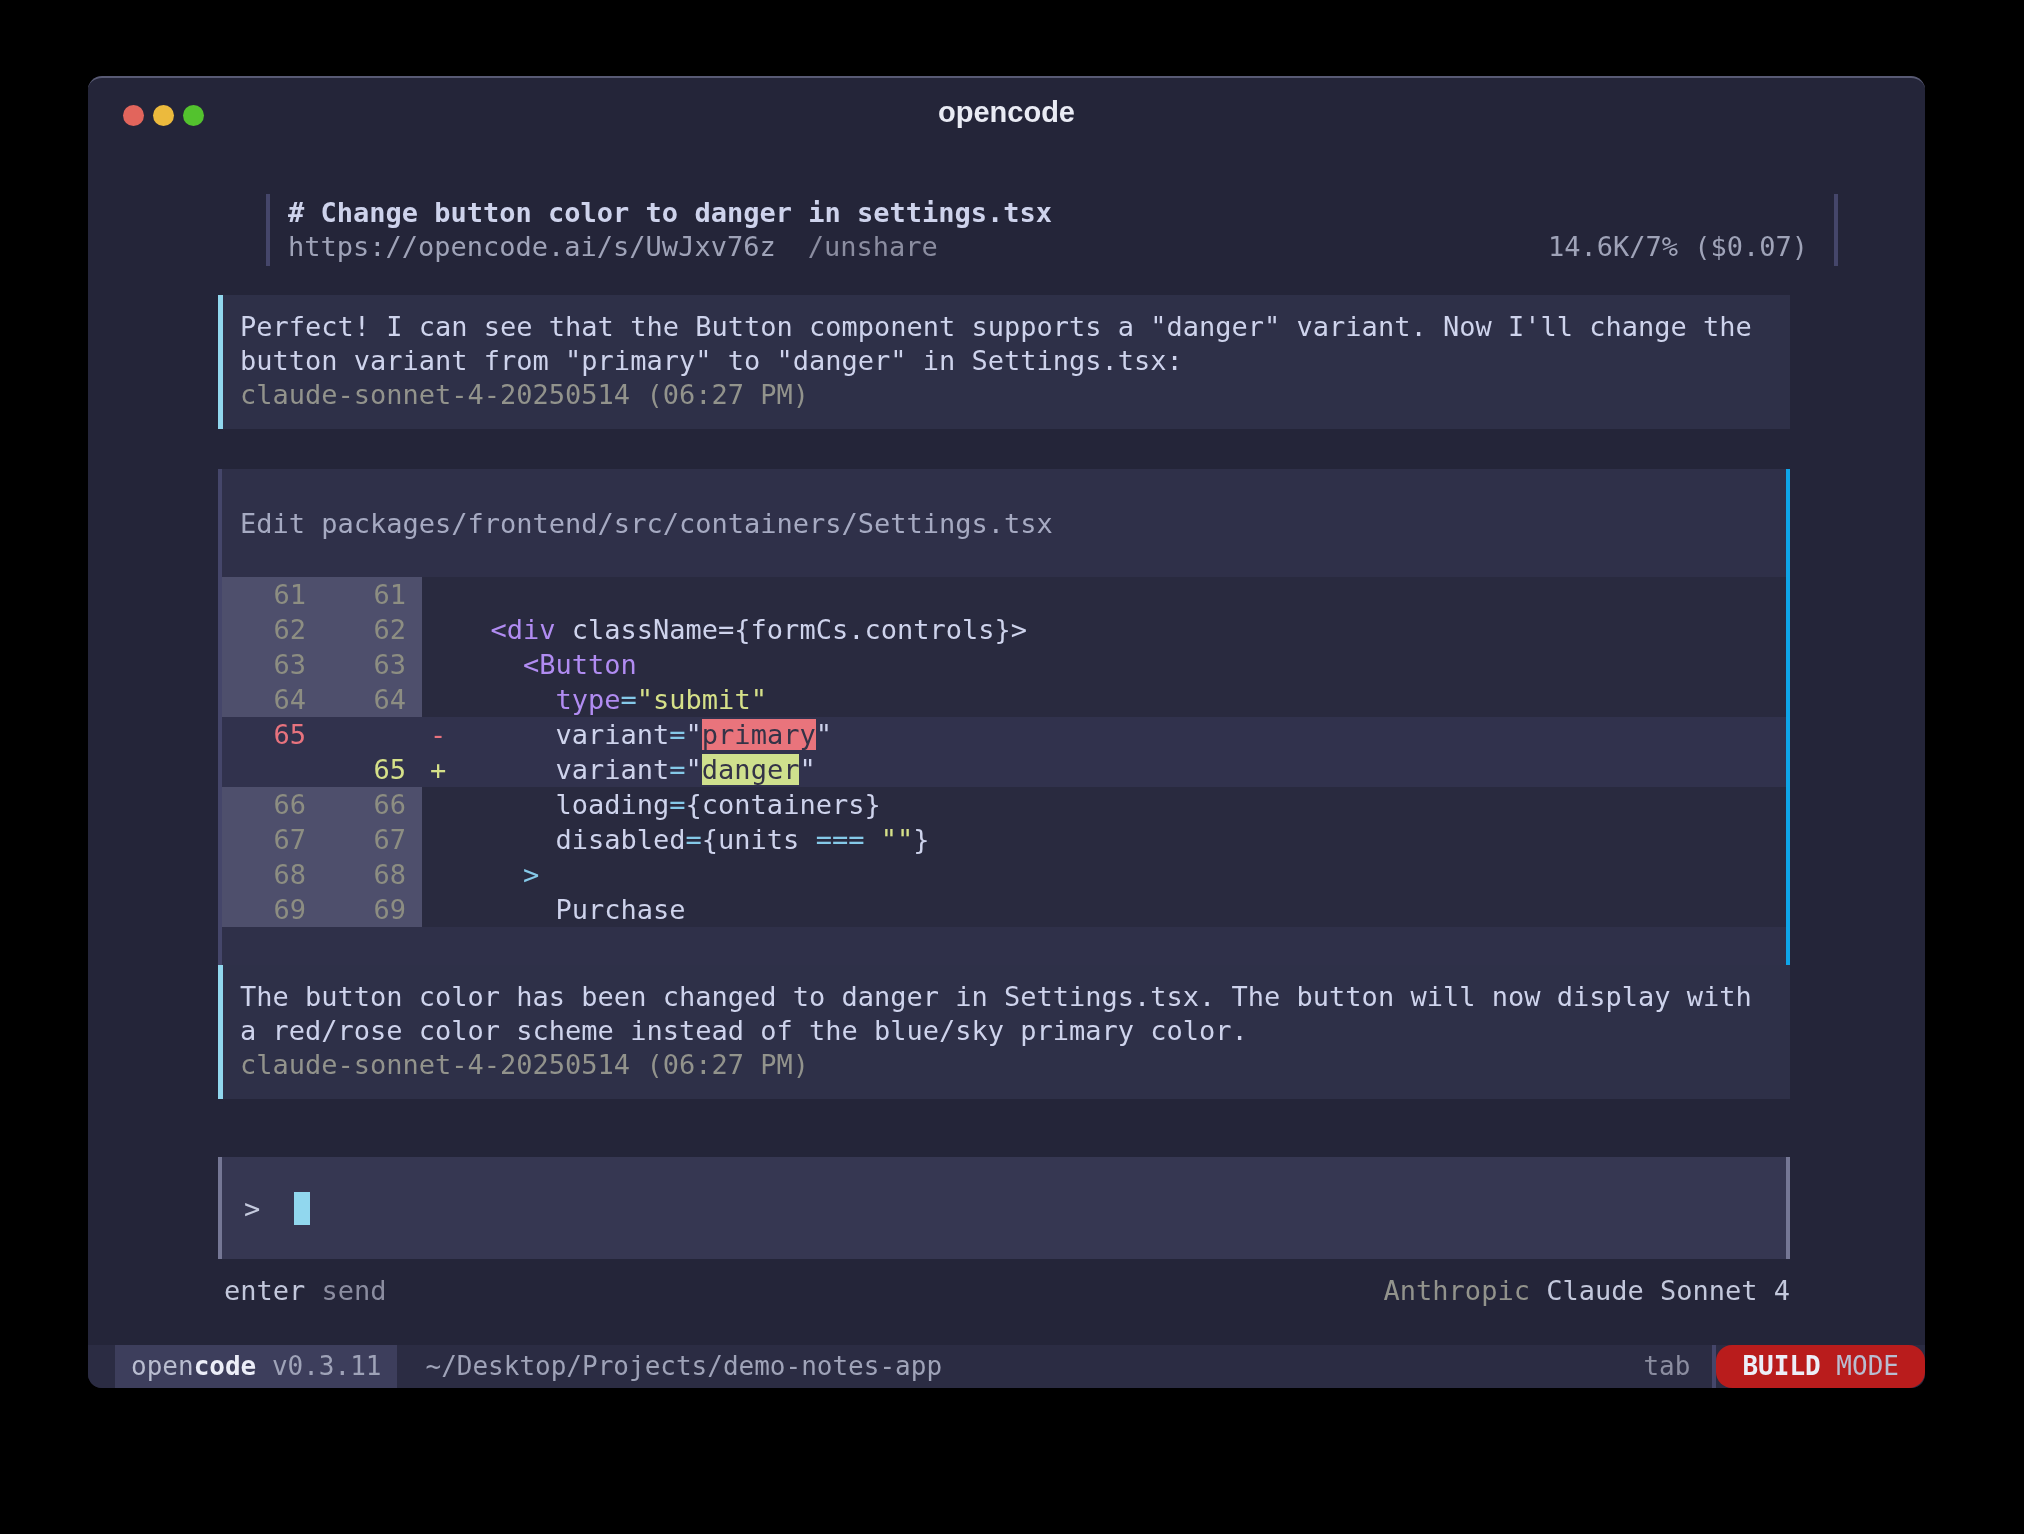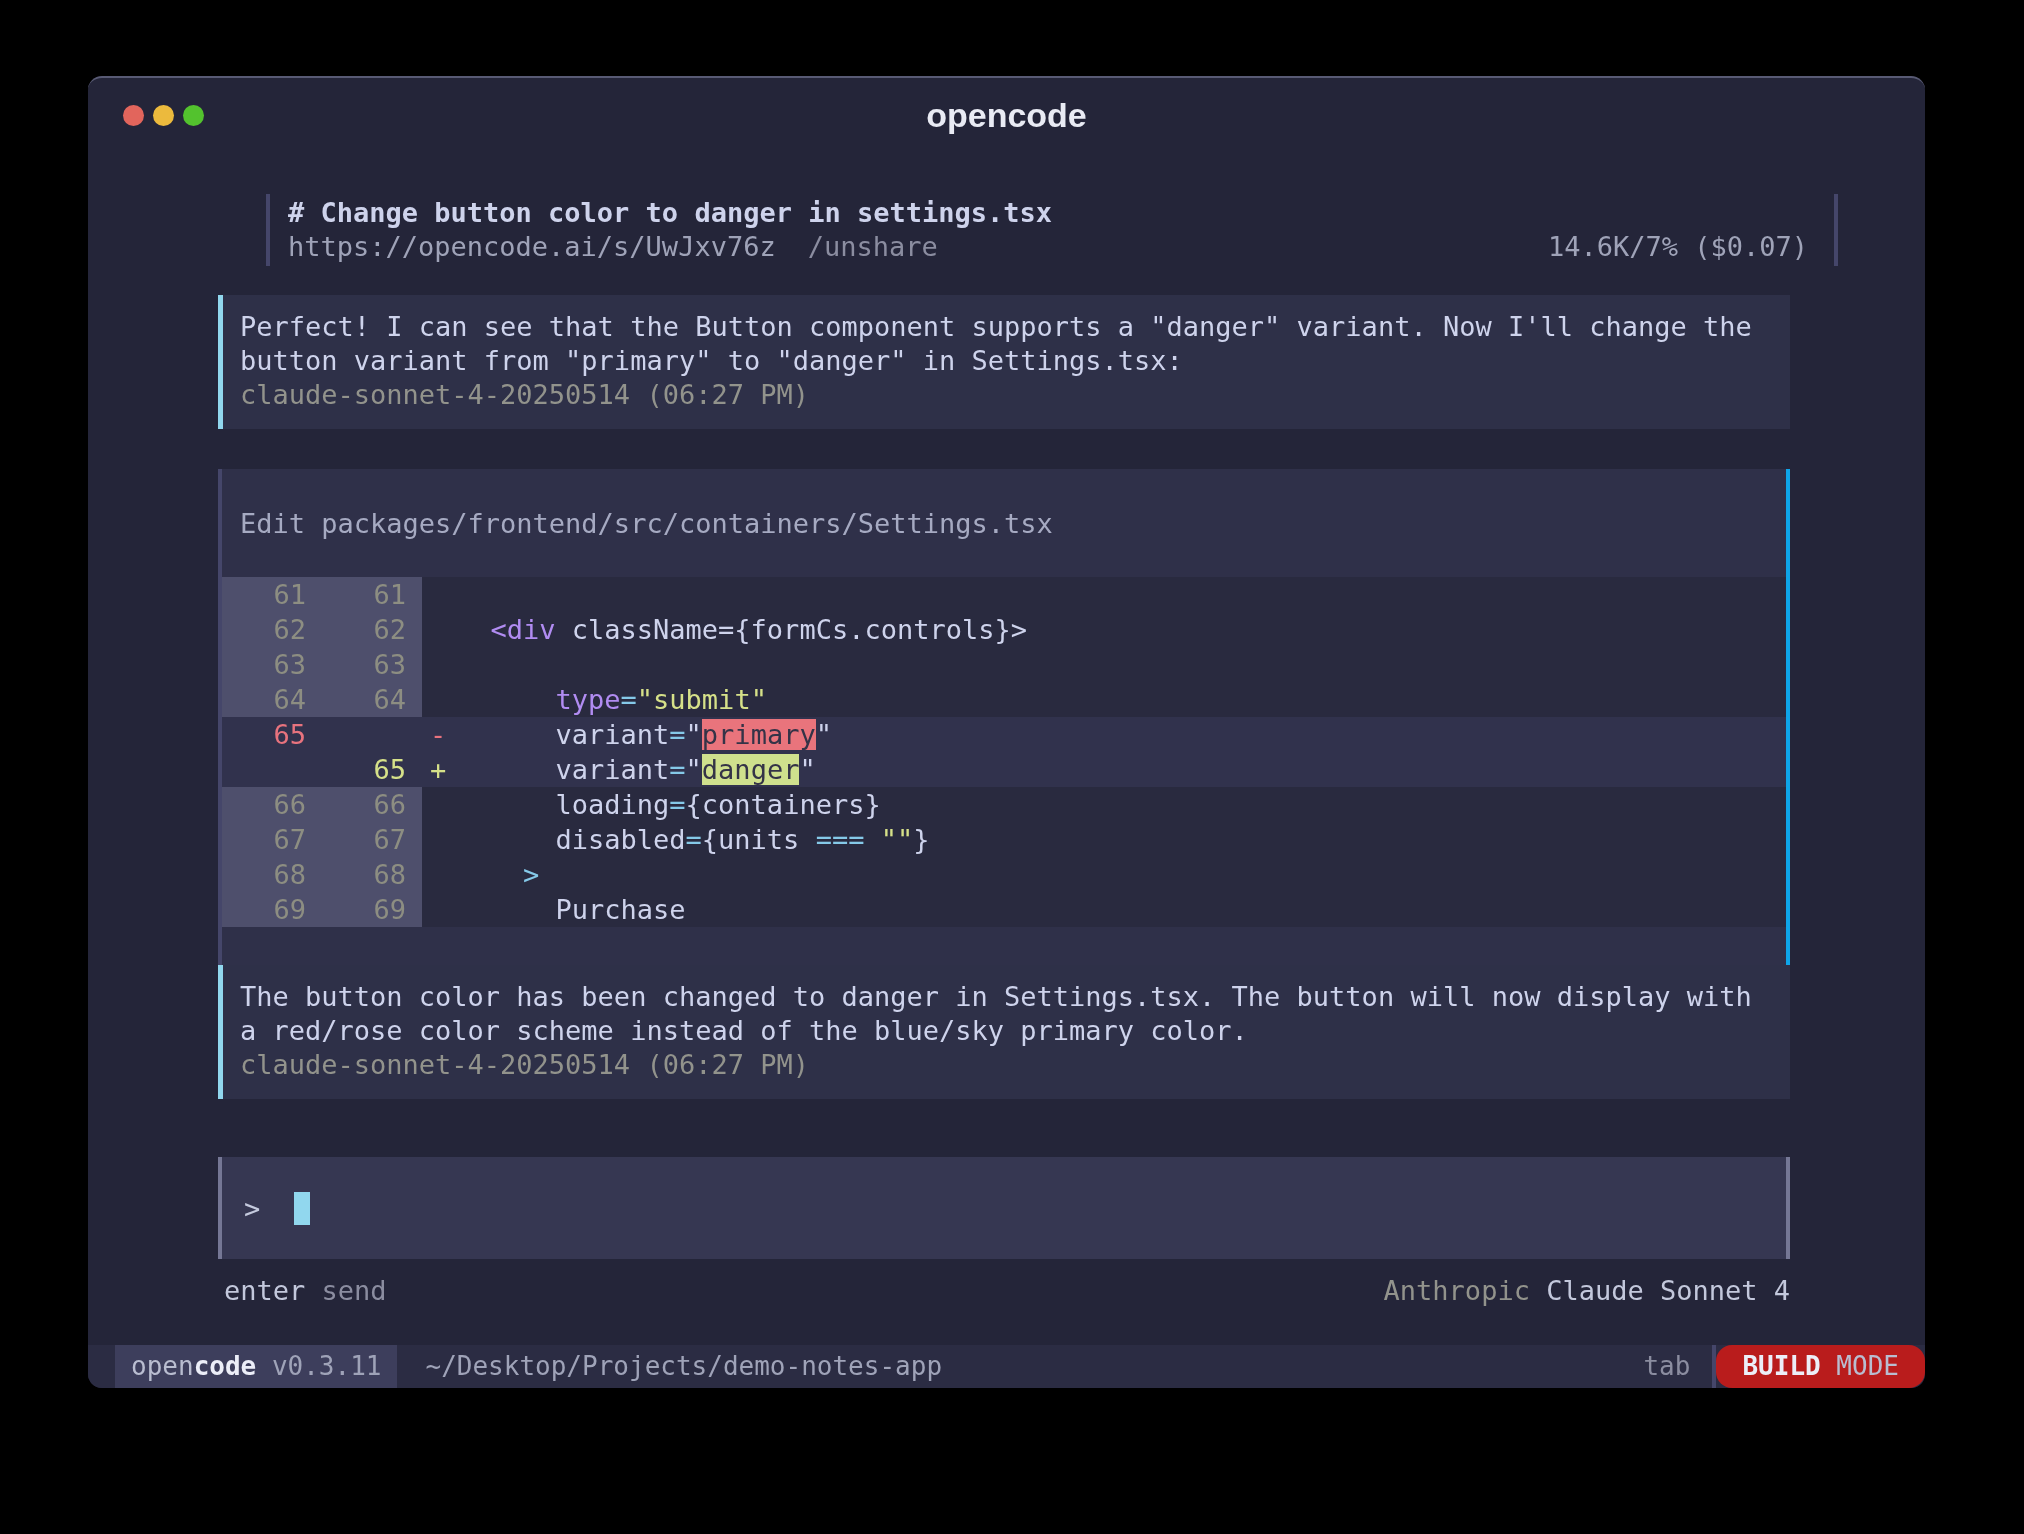--- a/index.html
+++ b/index.html
@@ -9,21 +9,21 @@
           background:var(--window-bg);border-radius:14px;overflow:hidden;
           border-top:2px solid #585a74;box-sizing:border-box;}
   
   .titlebar{position:absolute;left:0;top:0;width:100%;height:58px;}
   .light{position:absolute;top:27px;width:21px;height:21px;border-radius:50%;}
   .light.red{left:35px;background:var(--traffic-red);}
   .light.yellow{left:65px;background:var(--traffic-yellow);}
   .light.green{left:95px;background:var(--traffic-green);}
   .win-title{position:absolute;left:0;top:18px;width:100%;text-align:center;
              font-family:"Liberation Sans","DejaVu Sans",sans-serif;
-             font-weight:700;font-size:34px;color:#e9ebf4;}
+             font-weight:700;font-size:29px;color:#e9ebf4;}
   
   .share-header{position:absolute;left:130px;top:116px;width:1572px;height:72px;
                 border-left:4px solid #45466a;border-right:4px solid #45466a;
                 box-sizing:border-box;padding:2px 0 0 18px;margin-left:48px;}
   .share-title{font-size:27px;line-height:34px;font-weight:700;color:#ced3ec;white-space:pre;}
   .share-row2{display:flex;font-size:27px;line-height:34px;color:#9fa3b8;white-space:pre;}
   .share-url{color:#9fa3b8;}
   .unshare{color:#8b8da0;margin-left:32px;}
   .stats{margin-left:auto;padding-right:26px;color:#9fa3b8;}
   
@@ -104,21 +104,21 @@
       <div class="msg-line">Perfect! I can see that the Button component supports a "danger" variant. Now I'll change the</div>
       <div class="msg-line">button variant from "primary" to "danger" in Settings.tsx:</div>
       <div class="msg-meta">claude-sonnet-4-20250514 (06:27 PM)</div>
     </div>
 
     <div class="diff">
       <div class="diff-header">Edit packages/frontend/src/containers/Settings.tsx</div>
       <div class="diff-body" id="diff-body">
           <div class="drow"><span class="gut old">61</span><span class="gut new">61</span><span class="marker"></span><span class="code"></span></div>
           <div class="drow"><span class="gut old">62</span><span class="gut new">62</span><span class="marker"></span><span class="code"><span class="t-plain">  </span><span class="t-tag">&lt;div</span><span class="t-plain"> className={formCs.controls}&gt;</span></span></div>
-          <div class="drow"><span class="gut old">63</span><span class="gut new">63</span><span class="marker"></span></div>
+          <div class="drow"><span class="gut old">63</span><span class="gut new">63</span><span class="marker"></span><span class="code"><span class="t-plain">    </span><span class="t-tag">&lt;Button</span></span></div>
           <div class="drow"><span class="gut old">64</span><span class="gut new">64</span><span class="marker"></span><span class="code"><span class="t-plain">      </span><span class="t-tag">type</span><span class="t-op">=</span><span class="t-str">"submit"</span></span></div>
           <div class="drow changed removed"><span class="gut old">65</span><span class="gut new"></span><span class="marker">-</span><span class="code"><span class="t-plain">      variant</span><span class="t-op">=</span><span class="t-plain">"</span><span class="t-removed">primary</span><span class="t-plain">"</span></span></div>
           <div class="drow changed added"><span class="gut old"></span><span class="gut new">65</span><span class="marker">+</span><span class="code"><span class="t-plain">      variant</span><span class="t-op">=</span><span class="t-plain">"</span><span class="t-added">danger</span><span class="t-plain">"</span></span></div>
           <div class="drow"><span class="gut old">66</span><span class="gut new">66</span><span class="marker"></span><span class="code"><span class="t-plain">      loading</span><span class="t-op">=</span><span class="t-plain">{containers}</span></span></div>
           <div class="drow"><span class="gut old">67</span><span class="gut new">67</span><span class="marker"></span><span class="code"><span class="t-plain">      disabled</span><span class="t-op">=</span><span class="t-plain">{units </span><span class="t-op">===</span><span class="t-plain"> </span><span class="t-str">""</span><span class="t-plain">}</span></span></div>
           <div class="drow"><span class="gut old">68</span><span class="gut new">68</span><span class="marker"></span><span class="code"><span class="t-plain">    </span><span class="t-op">&gt;</span></span></div>
           <div class="drow"><span class="gut old">69</span><span class="gut new">69</span><span class="marker"></span><span class="code"><span class="t-plain">      Purchase</span></span></div>
         </div>
     </div>
 

